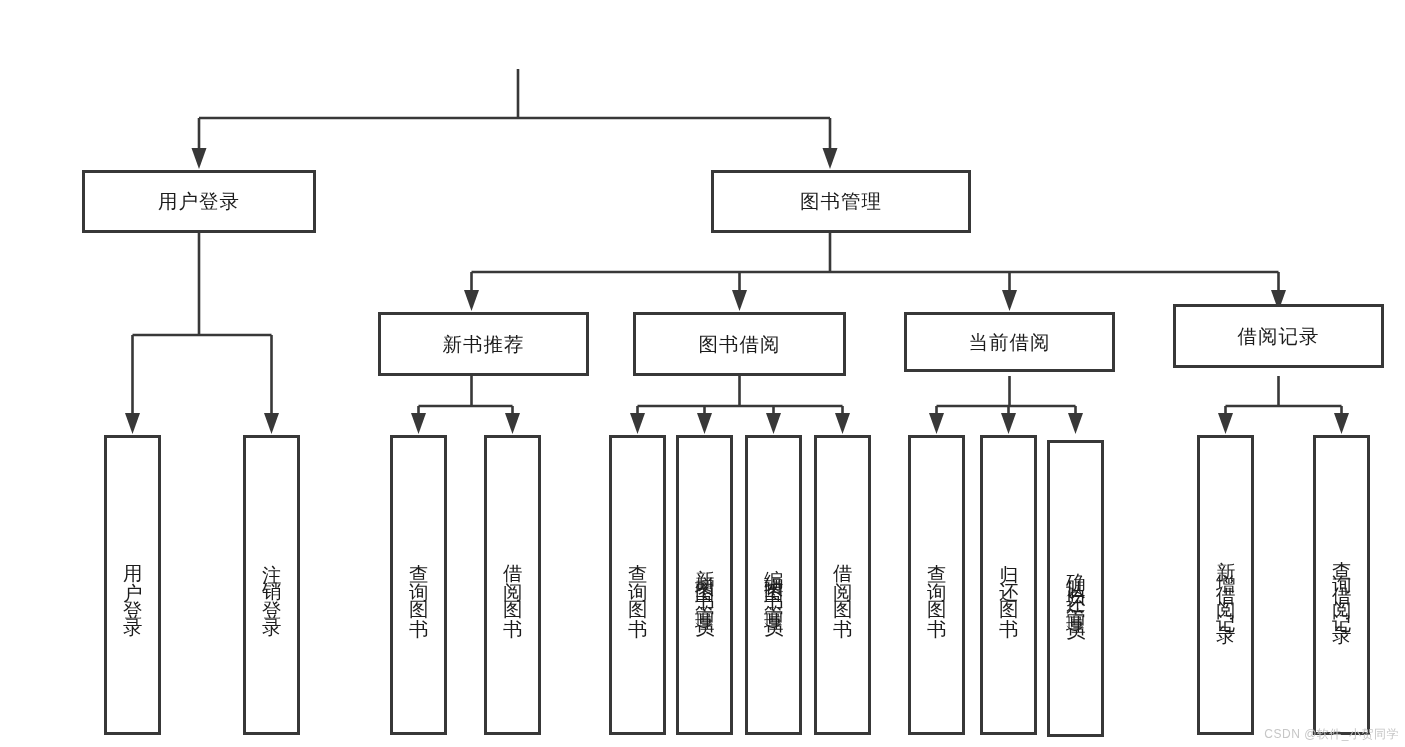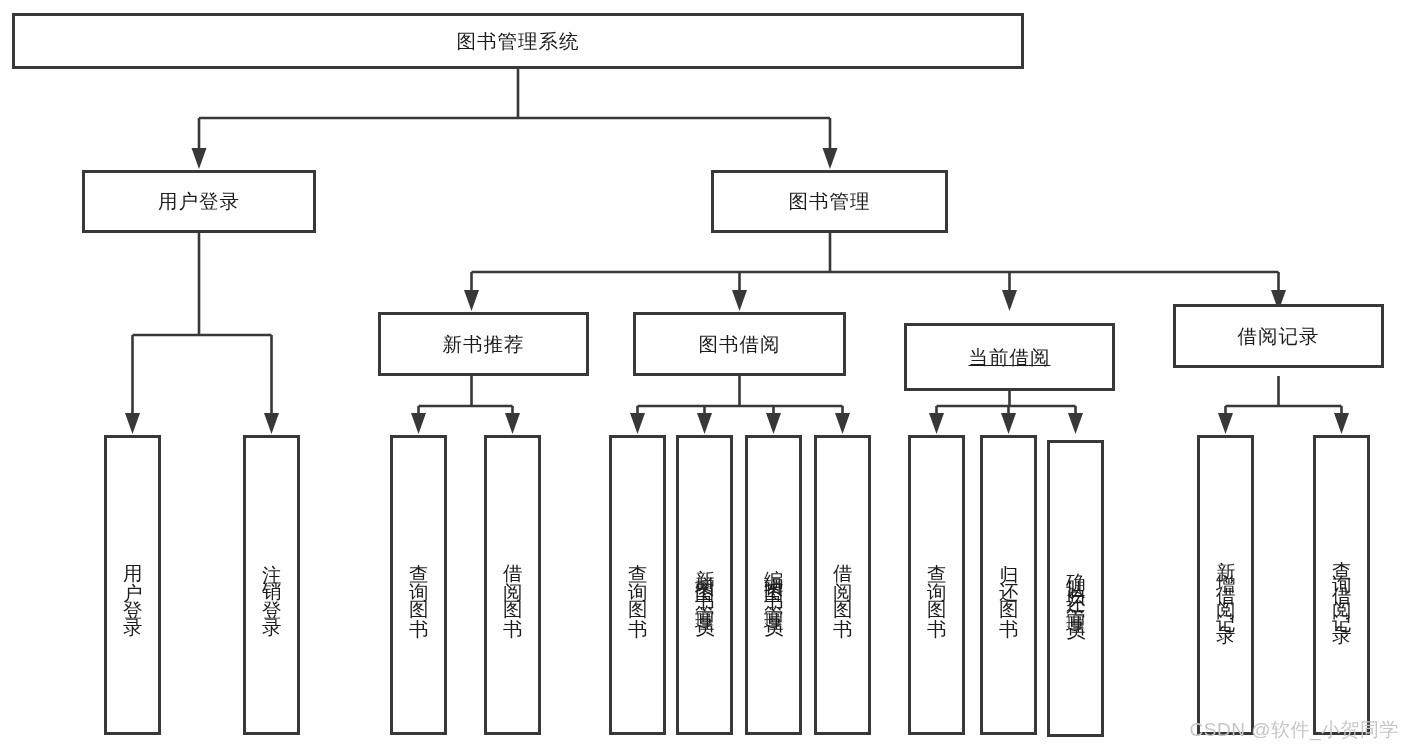--- a/index.html
+++ b/index.html
@@ -34,21 +34,21 @@
     text-orientation:mixed;
     white-space:normal;
     letter-spacing:13px;
     line-height:1;
   }
   .leaf--s .lbl{letter-spacing:18px;}
   .leaf--l .lbl{letter-spacing:7px;}
   .watermark{
     position:absolute;right:6px;bottom:4px;
     color:var(--watermark);
-    font-size:19px;letter-spacing:.5px;
+    font-size:12px;letter-spacing:.5px;
     z-index:5;white-space:nowrap;
   }
 </style>
 </head>
 <body>
 
 <div class="chart">
 
   <svg class="edges" viewBox="0 0 1405 747" aria-hidden="true">
 
@@ -82,38 +82,35 @@
       <polygon points="766,413 781,413 773.5,434"></polygon>
       <polygon points="835,413 850,413 842.5,434"></polygon>
       <polygon points="929,413 944,413 936.5,434"></polygon>
       <polygon points="1001,413 1016,413 1008.5,434"></polygon>
       <polygon points="1068,413 1083,413 1075.5,434"></polygon>
       <polygon points="1218,413 1233,413 1225.5,434"></polygon>
       <polygon points="1334,413 1349,413 1341.5,434"></polygon>
     </g>
   </svg>
 
-  <div class="node" style="left:12px;top:13px;width:1012px;height:56px;">
-    <span class="lbl">图书管理系统</span>
-  </div>
 
   <div class="node" style="left:82px;top:170px;width:234px;height:63px;">
     <span class="lbl">用户登录</span>
   </div>
-  <div class="node" style="left:711px;top:170px;width:237px;height:63px;">
+  <div class="node" style="left:711px;top:170px;width:260px;height:63px;">
     <span class="lbl">图书管理</span>
   </div>
 
   <div class="node" style="left:366px;top:312px;width:211px;height:64px;margin-left:12px;">
     <span class="lbl">新书推荐</span>
   </div>
   <div class="node" style="left:633px;top:312px;width:213px;height:64px;">
     <span class="lbl">图书借阅</span>
   </div>
-  <div class="node" style="left:904px;top:323px;width:211px;height:68px;text-decoration:underline;">
+  <div class="node" style="left:904px;top:312px;width:211px;height:60px;">
     <span class="lbl">当前借阅</span>
   </div>
   <div class="node" style="left:1173px;top:304px;width:211px;height:64px;">
     <span class="lbl">借阅记录</span>
   </div>
 
   <div class="node leaf leaf--s" style="left:104px;top:435px;width:57px;height:300px;">
     <span class="lbl">用户登录</span>
   </div>
   <div class="node leaf leaf--s" style="left:243px;top:435px;width:57px;height:300px;">

